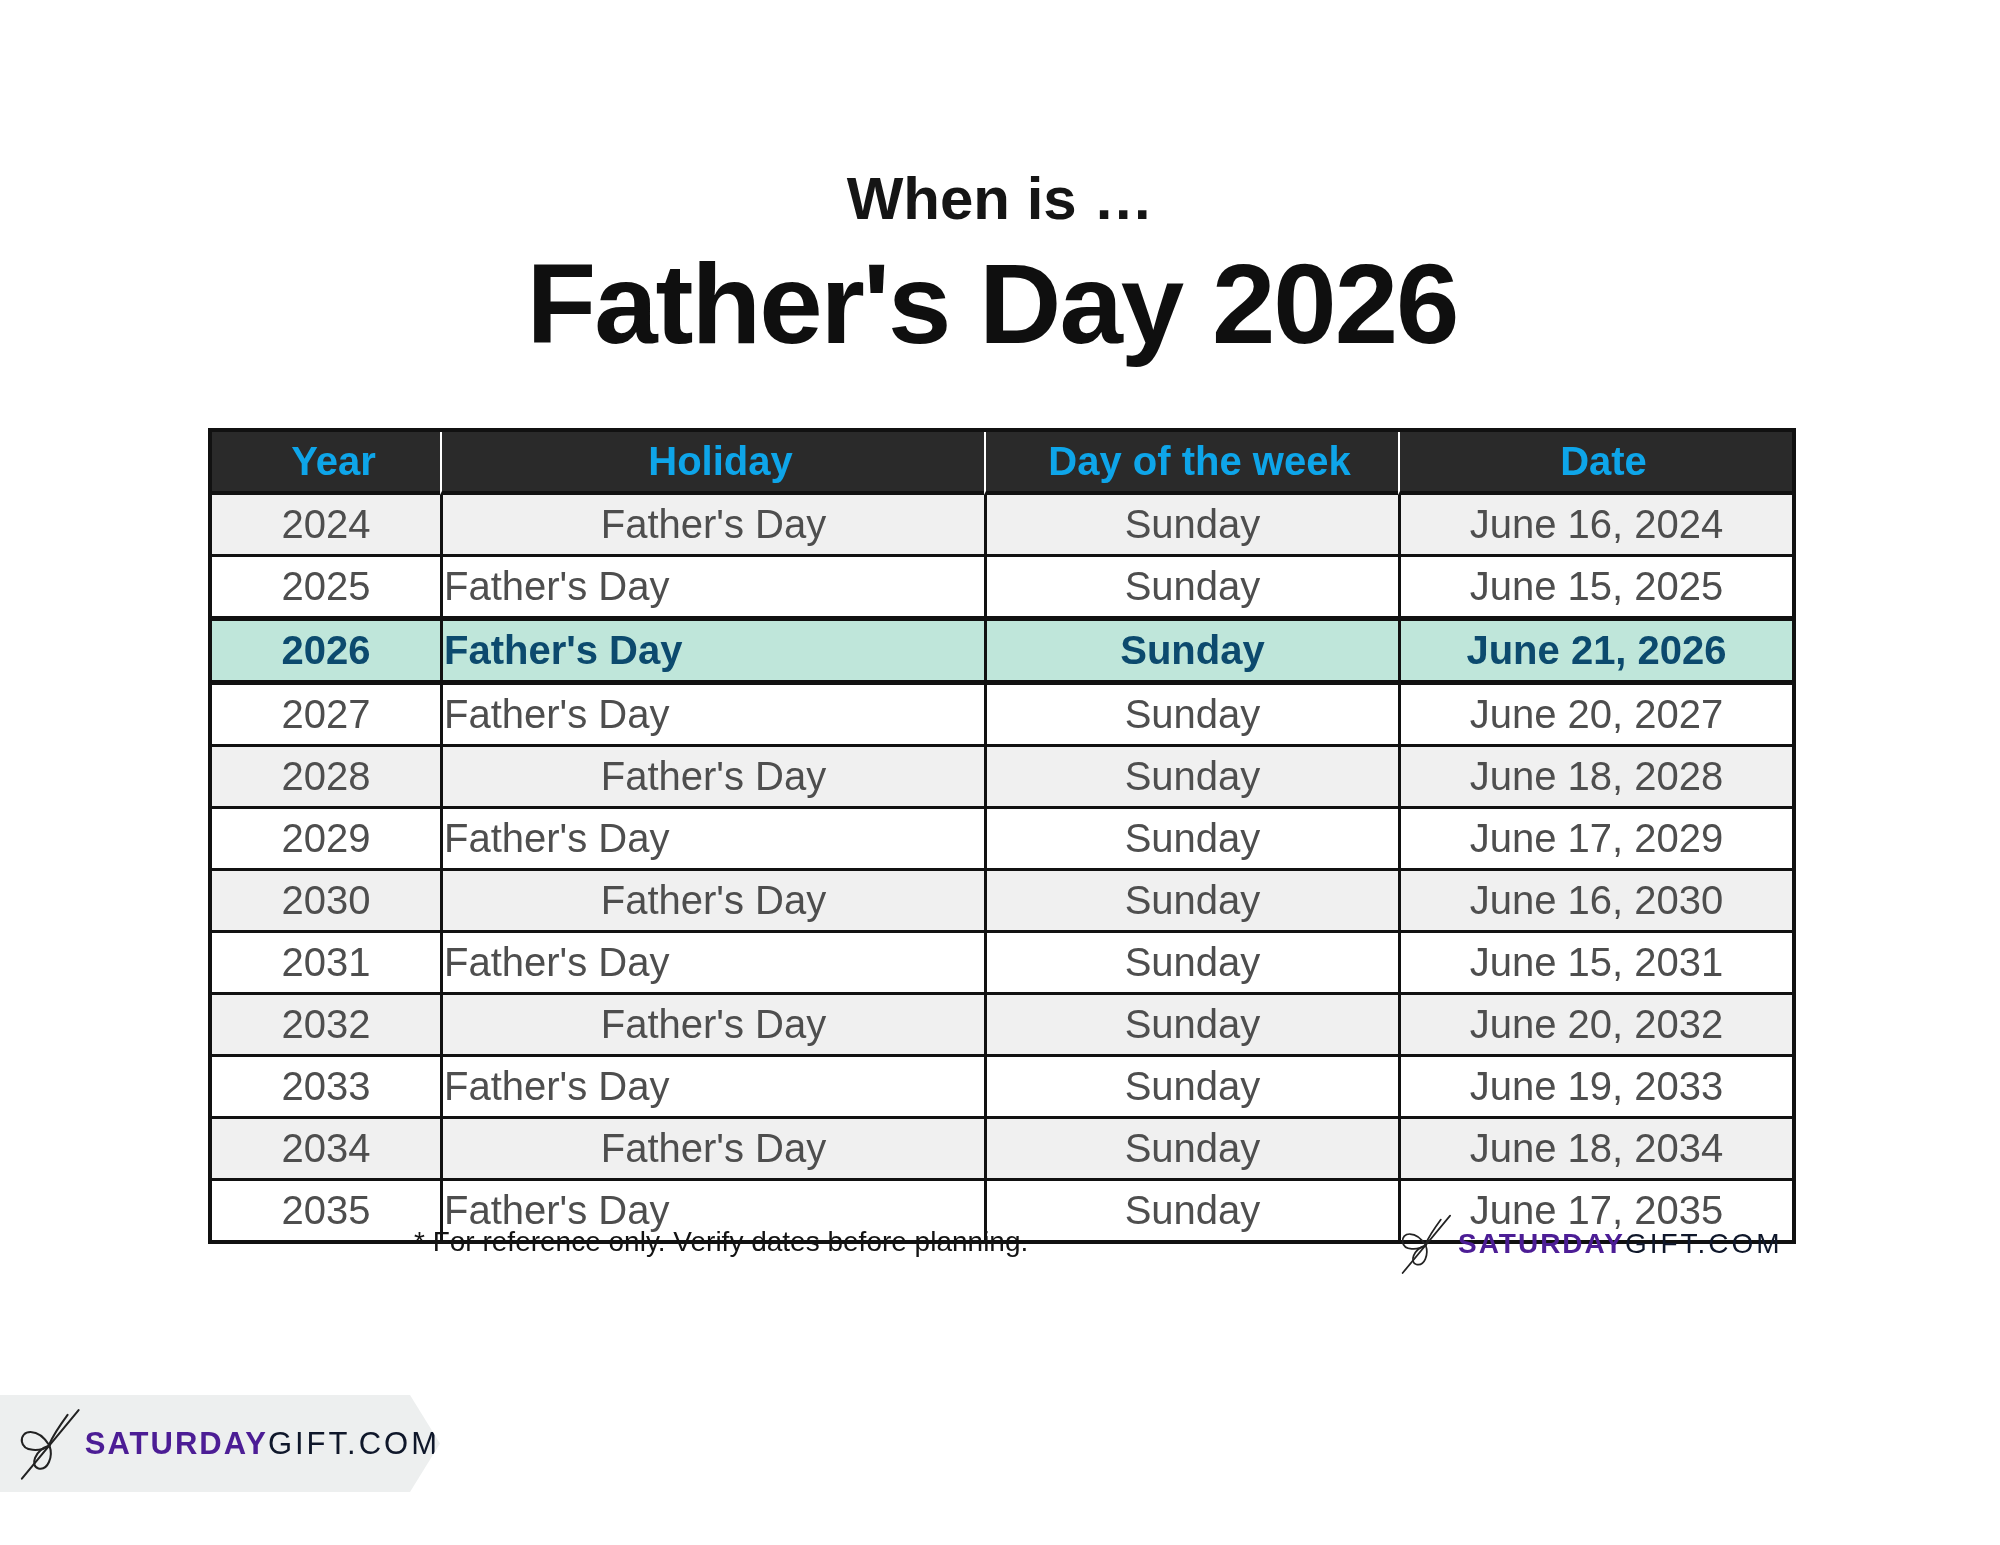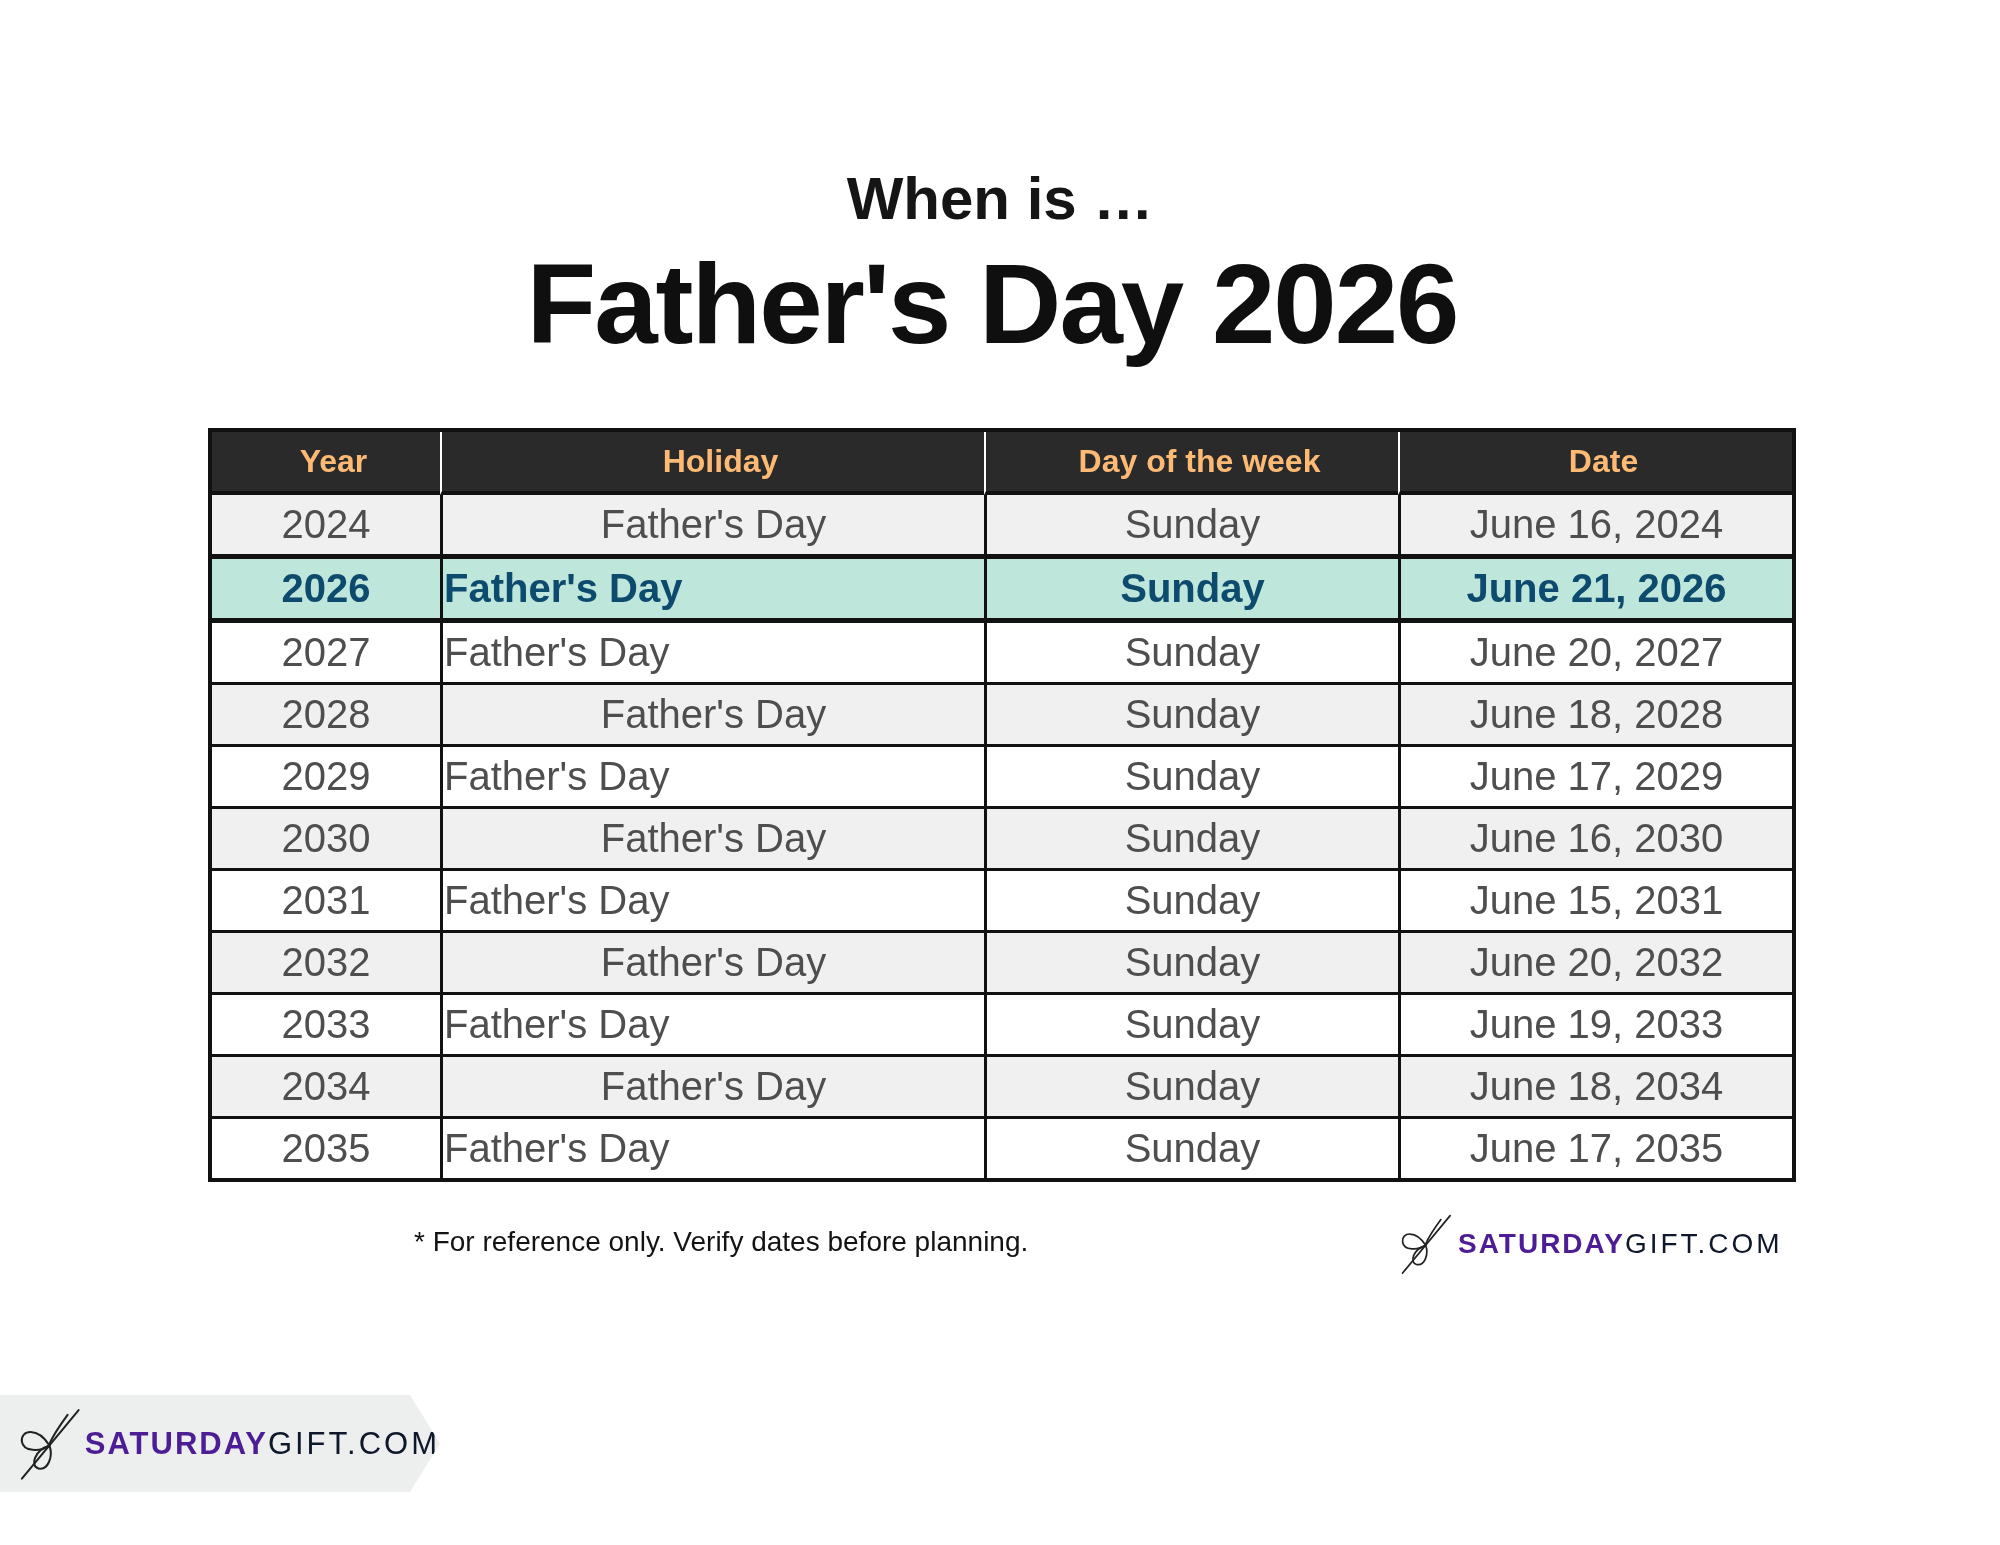--- a/index.html
+++ b/index.html
@@ -18,21 +18,21 @@
   table.cal{
     position:absolute;left:208px;top:428px;width:1588px;
     border-collapse:separate;border-spacing:0;table-layout:fixed;
     border:4px solid var(--border,#111);
   }
   .cal .col0{width:211px}
   .cal .col1{width:525px}
   .cal .col2{width:395px}
   .cal .col3{width:auto}
   .cal th{
-    background:var(--header-bg,#2a2a2a);color:#fdba74;font-weight:700;font-size:32px;
+    background:var(--header-bg,#2a2a2a);color:#0ea5e9;font-weight:700;font-size:40px;
     height:57px;border-bottom:4px solid var(--border,#111);text-align:center;vertical-align:middle;padding-left:16px;
   }
   .cal th:not(:first-child){border-left:2px solid #ffffff;}
   .cal td{
     height:57px;font-size:40px;color:#4e4e4e;background:#ffffff;
     text-align:center;vertical-align:middle;
   }
   .cal td:not(:first-child){border-left:3px solid var(--border,#111);}
   .cal tr:not(.first) td{border-top:3px solid var(--border,#111);}
   .cal td.col1{text-align:left;}
@@ -76,20 +76,26 @@
         <th class="col2">Day of the week</th>
         <th class="col3">Date</th>
       </tr>
   </thead>
   <tbody>
       <tr class="first gray">
         <td class="col0">2024</td>
         <td class="col1">Father's Day</td>
         <td class="col2">Sunday</td>
         <td class="col3">June 16, 2024</td>
+      </tr>
+      <tr class="">
+        <td class="col0">2025</td>
+        <td class="col1">Father's Day</td>
+        <td class="col2">Sunday</td>
+        <td class="col3">June 15, 2025</td>
       </tr>
       <tr class="highlight">
         <td class="col0">2026</td>
         <td class="col1">Father's Day</td>
         <td class="col2">Sunday</td>
         <td class="col3">June 21, 2026</td>
       </tr>
       <tr class="post-highlight">
         <td class="col0">2027</td>
         <td class="col1">Father's Day</td>

